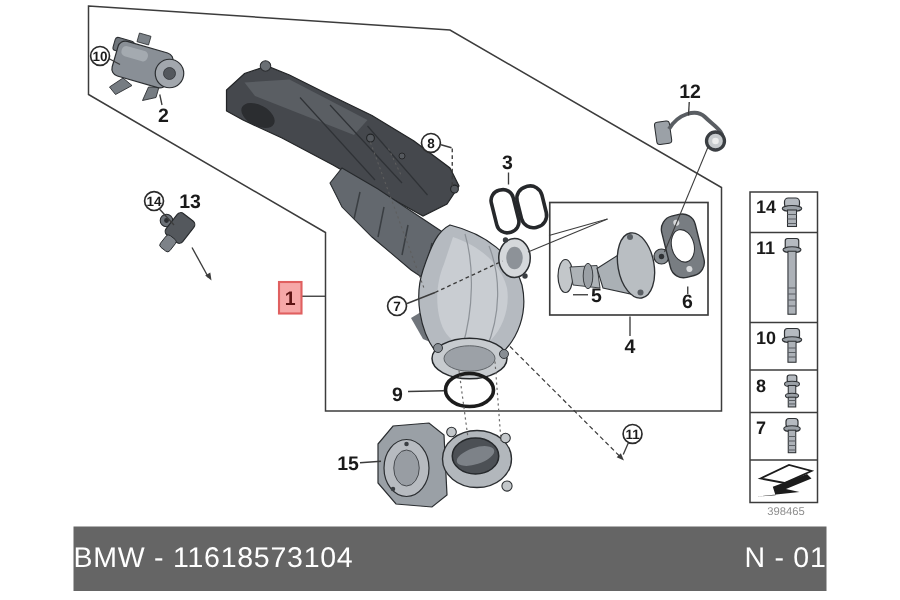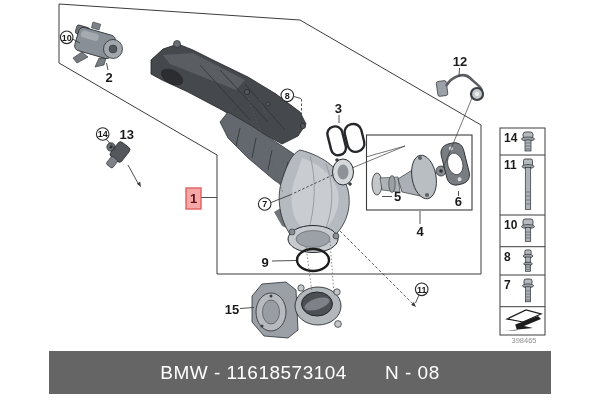--- a/index.html
+++ b/index.html
@@ -5,21 +5,21 @@
   html,body{margin:0;padding:0;background:#ffffff;}
   body{width:600px;height:400px;position:relative;font-family:"Liberation Sans","DejaVu Sans",sans-serif;overflow:hidden;}
   #stage{position:absolute;left:0;top:0;width:600px;height:350px;}
   svg text{font-family:"Liberation Sans","DejaVu Sans",sans-serif;}
   .callout-num{font-size:13px;font-weight:bold;fill:#1a1a1a;text-anchor:middle;}
   .callout-circ-num{font-size:9px;font-weight:bold;fill:#1a1a1a;text-anchor:middle;}
   .side-num{font-size:12px;font-weight:bold;fill:#1a1a1a;}
   .footnote{font-size:7.5px;fill:#8f8f8f;text-anchor:middle;}
   .hl-num{font-size:13px;font-weight:bold;fill:#5c1313;text-anchor:middle;}
   #footer-bar{position:absolute;left:49px;top:351px;width:502px;height:43px;background:#656565;
-    display:flex;align-items:center;justify-content:center;gap:38px;color:#ffffff;font-size:19px;letter-spacing:.5px;}
+    display:flex;align-items:center;justify-content:space-between;gap:38px;color:#ffffff;font-size:19px;letter-spacing:.5px;}
 </style>
 </head>
 <body>
 
 <svg id="stage" viewBox="0 0 600 350">
 
   <polygon points="59,4 300,20 481,125 481,274 217,274 217,155 59,63" fill="none" stroke="#3c3c3c" stroke-width="1"></polygon>
 
   <g>
     <rect x="76" y="26" width="13" height="9" rx="2" transform="rotate(16 82 30)" fill="#6f757b" stroke="#2b2e31" stroke-width="0.7"></rect>
@@ -258,14 +258,14 @@
     <g>
       <polygon points="507,319 526,310 541,314 523,322" fill="#ffffff" stroke="#1c1c1c" stroke-width="1.2"></polygon>
       <polygon points="504,331 517,330.2 515.2,324.5 538,316 541,319 524,326 533,328 Z" fill="#1c1c1c"></polygon>
     </g>
   </g>
   <text class="footnote" x="524" y="343">398465</text>
 </svg>
 
 <div id="footer-bar">
   <span>BMW - 11618573104</span>
-  <span>N - 08</span>
+  <span>N - 01</span>
 </div>
 
 </body></html>

